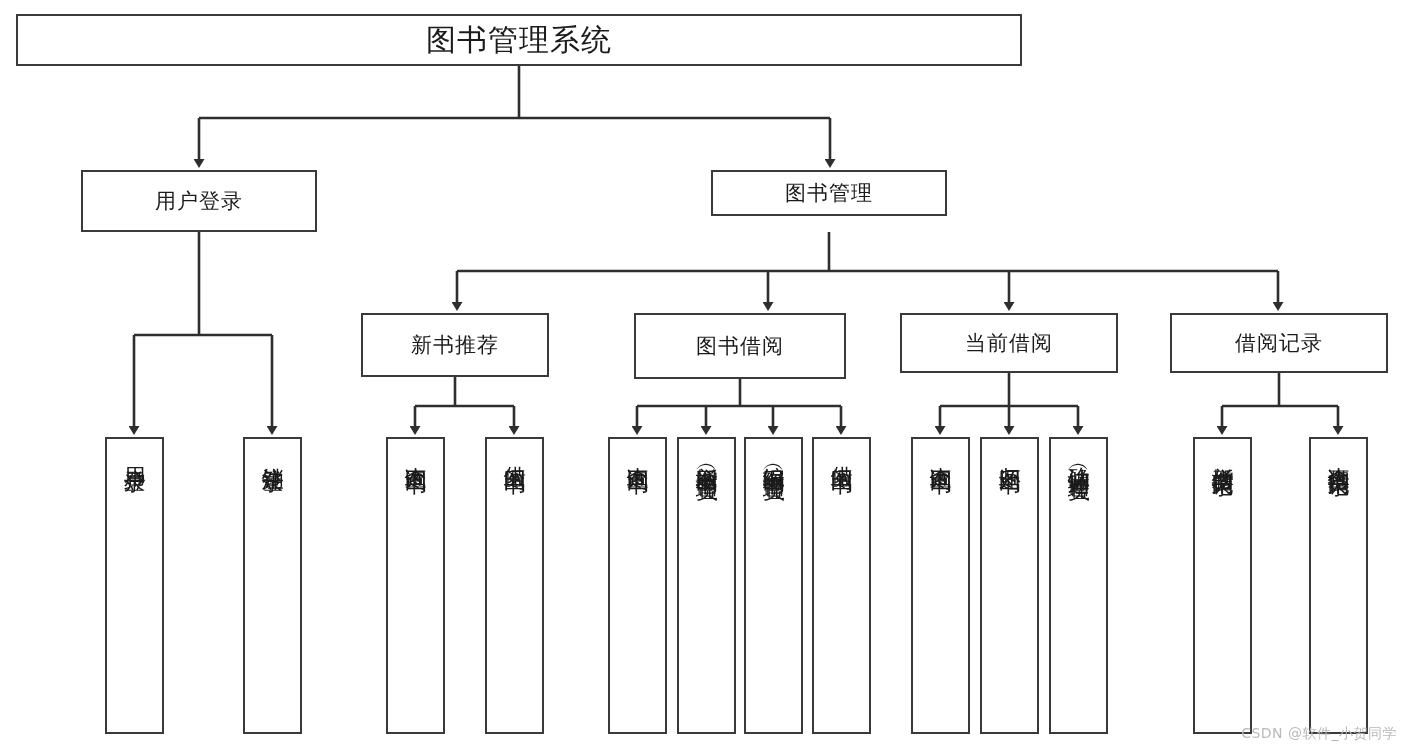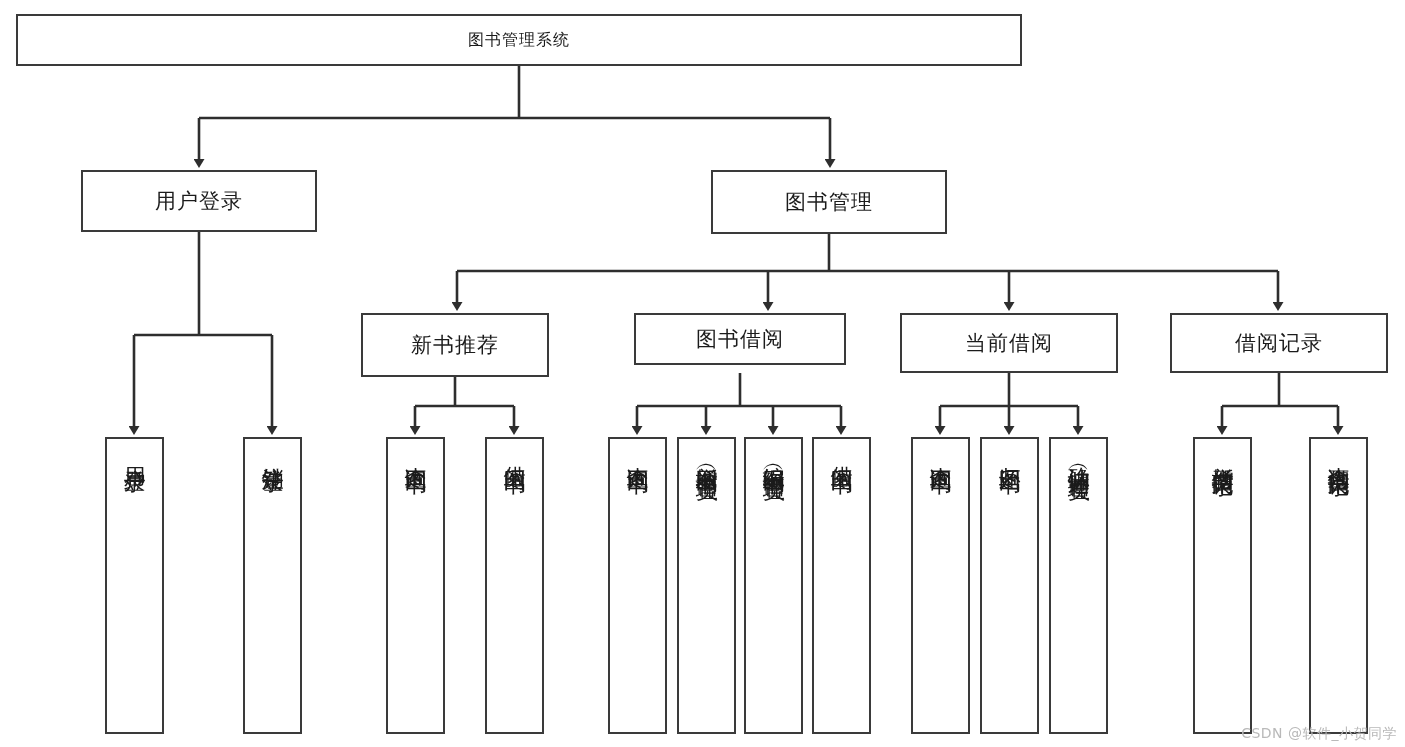--- a/index.html
+++ b/index.html
@@ -3,21 +3,21 @@
 <meta charset="utf-8">
 <style>
   html,body{margin:0;padding:0;background:#ffffff;}
   body{font-family:"DejaVu Sans","Liberation Sans",sans-serif;}
   #canvas{position:relative;width:1405px;height:747px;background:#ffffff;overflow:hidden;}
   svg.edges{position:absolute;left:0;top:0;width:1405px;height:747px;pointer-events:none;}
   .node{position:absolute;box-sizing:border-box;background:#ffffff;
         border:2px solid #3a3a3a;display:flex;align-items:center;justify-content:center;}
   .node .lbl{color:#1b1b1b;white-space:nowrap;}
   .h-node .lbl{font-size:21px;line-height:1;letter-spacing:1px;}
-  .root .lbl{font-size:16px;letter-spacing:1px;}
+  .root .lbl{font-size:30px;letter-spacing:1px;}
   .leaf{align-items:flex-start;justify-content:center;padding-top:10px;}
   .leaf .lbl{
     writing-mode:vertical-rl;
     text-orientation:upright;
     font-size:22px;
     line-height:1.12;
     letter-spacing:2px;
     white-space:nowrap;
   }
   .watermark{position:absolute;right:8px;bottom:4px;font-size:14px;color:#b9b9b9;
@@ -78,28 +78,28 @@
     </g>
   </svg>
 
   <div class="node root h-node" style="left:16px;top:14px;width:1006px;height:52px;">
     <span class="lbl">图书管理系统</span>
   </div>
 
   <div class="node h-node" style="left:81px;top:170px;width:236px;height:62px;">
     <span class="lbl">用户登录</span>
   </div>
-  <div class="node h-node" style="left:711px;top:170px;width:236px;height:64px;justify-content:center;">
+  <div class="node h-node" style="left:711px;top:170px;width:236px;height:46px;justify-content:center;">
     <span class="lbl">图书管理</span>
   </div>
 
   <div class="node h-node" style="left:361px;top:313px;width:188px;height:64px;">
     <span class="lbl">新书推荐</span>
   </div>
-  <div class="node h-node" style="left:634px;top:313px;width:212px;height:52px;">
+  <div class="node h-node" style="left:634px;top:313px;width:212px;height:66px;">
     <span class="lbl">图书借阅</span>
   </div>
   <div class="node h-node" style="left:1170px;top:313px;width:218px;height:60px;">
     <span class="lbl">借阅记录</span>
   </div>
   <div class="node h-node" style="left:900px;top:313px;width:218px;height:60px;">
     <span class="lbl">当前借阅</span>
   </div>
 
   <div class="node leaf" style="left:105px;top:437px;width:59px;height:297px;">

